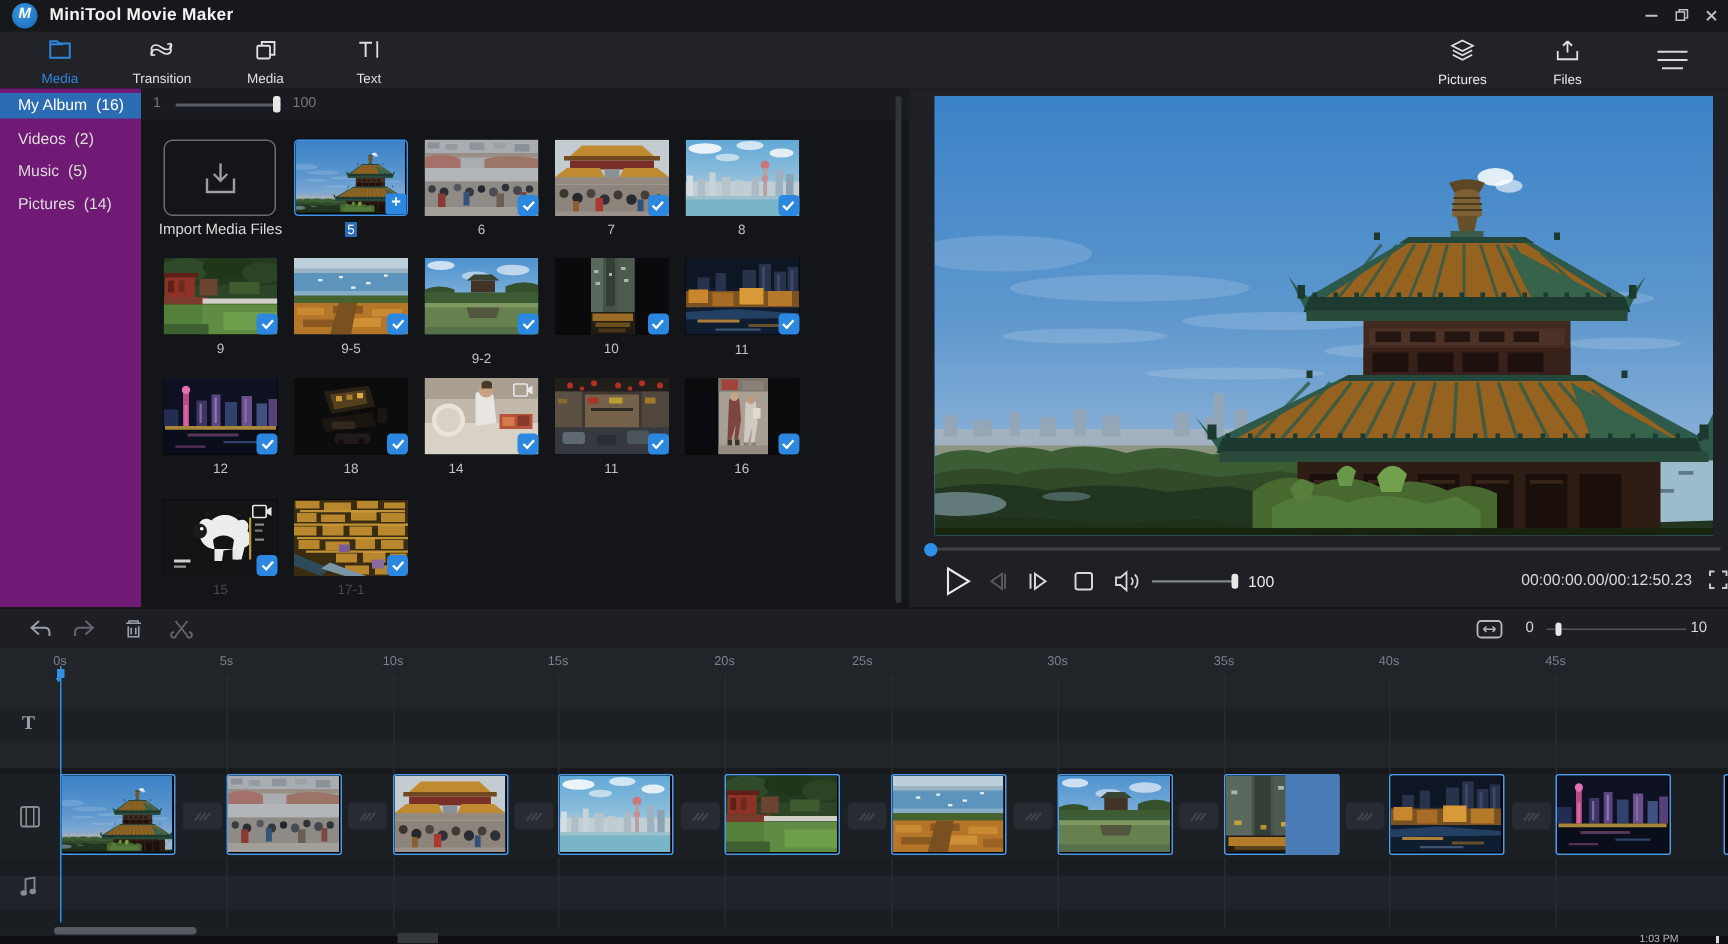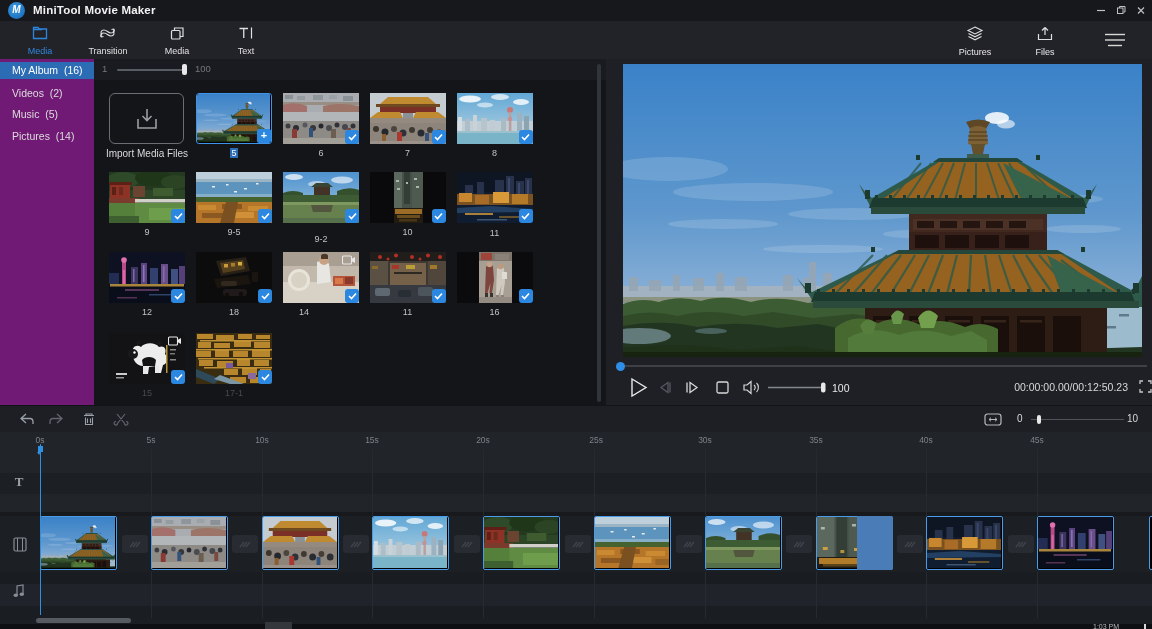--- a/index.html
+++ b/index.html
@@ -926,21 +926,21 @@
   <div class="band" style="top:80px;height:4px;background:#17191d"></div>
   <div class="band" style="top:84px;height:56px;background:#1c1f24"></div>
   <div class="band" style="top:140px;height:12px;background:#191c20"></div>
   <div class="band" style="top:152px;height:22px;background:#20232a"></div>
   <div class="band" style="top:174px;height:12px;background:#1a1d21"></div>
 <div class="rlbl" style="left:33px;width:14px;text-align:center">0s</div>
 <div class="rlbl" style="left:144px;width:14px;text-align:center">5s</div>
 <div class="rlbl" style="left:253px;width:18px;text-align:center">10s</div>
 <div class="rlbl" style="left:363px;width:18px;text-align:center">15s</div>
 <div class="rlbl" style="left:474px;width:18px;text-align:center">20s</div>
-<div class="rlbl" style="left:585px;width:18px;text-align:right">25s</div>
+<div class="rlbl" style="left:568px;width:18px;text-align:left">25s</div>
 <div class="rlbl" style="left:696px;width:18px;text-align:center">30s</div>
 <div class="rlbl" style="left:807px;width:18px;text-align:center">35s</div>
 <div class="rlbl" style="left:917px;width:18px;text-align:center">40s</div>
 <div class="rlbl" style="left:1028px;width:18px;text-align:center">45s</div>
 <div class="rlbl" style="left:1209px">50</div>
 <div class="gline" style="left:151px;top:17px;height:67px"></div>
 <div class="gline" style="left:151px;top:140px;height:46px"></div>
 <div class="gline" style="left:262px;top:17px;height:67px"></div>
 <div class="gline" style="left:262px;top:140px;height:46px"></div>
 <div class="gline" style="left:372px;top:17px;height:67px"></div>

